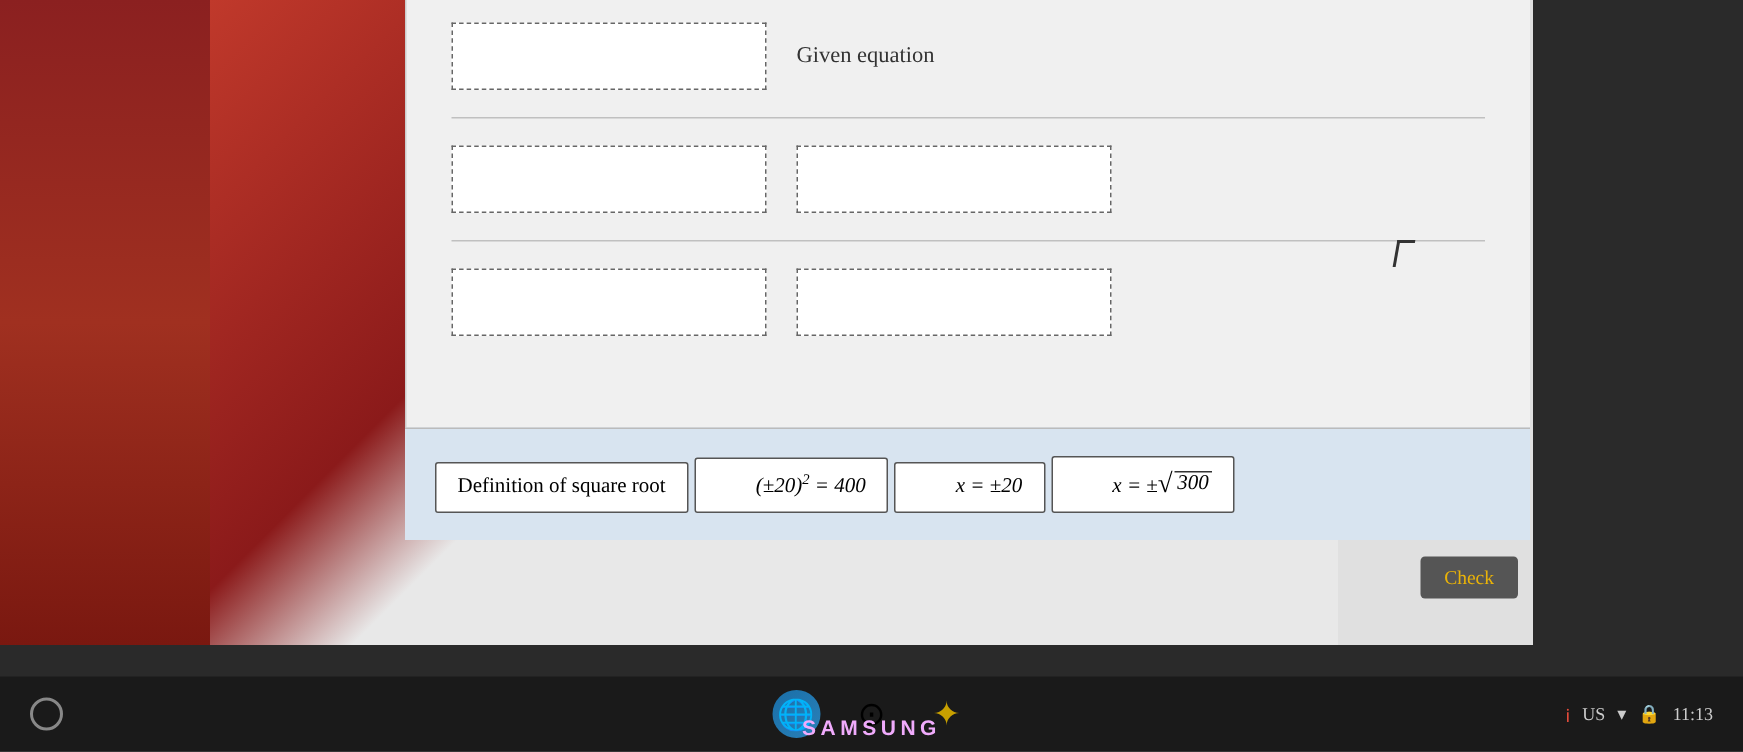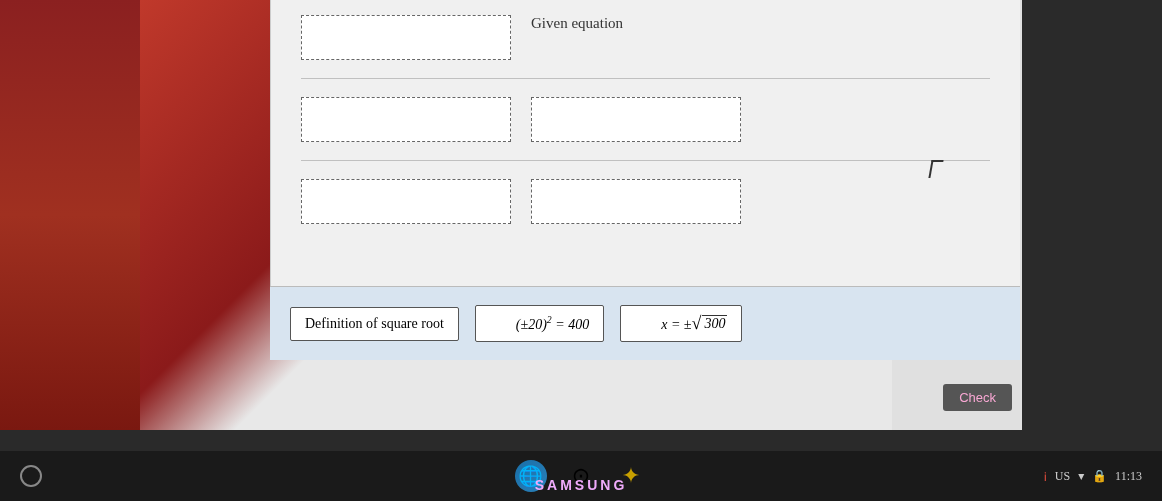--- a/index.html
+++ b/index.html
@@ -52,20 +52,21 @@
       border-left: 1px solid #ccc;
     }
 
     
     .worksheet-section {
       padding: 15px 30px;
     }
 
     .worksheet-row {
       display: flex;
+      align-items: center;
       margin-bottom: 18px;
       gap: 20px;
     }
 
     .dashed-box {
       border: 1.5px dashed #666;
       width: 210px;
       height: 45px;
       background: white;
     }
@@ -86,22 +87,22 @@
 
     
     .options-panel {
       position: absolute;
       bottom: 70px;
       left: 130px;
       width: 750px;
       background: #d8e4f0;
       padding: 18px 20px;
       display: flex;
-      align-items: center;
-      gap: 16px;
+      align-items: flex-end;
+      gap: 4px;
       border-top: 1px solid #bbb;
     }
 
     .option-button {
       border: 1.5px solid #555;
       background: white;
       padding: 8px 14px;
       font-size: 14px;
       font-family: Georgia, 'Times New Roman', serif;
       cursor: pointer;
@@ -110,29 +111,30 @@
     }
 
     .option-button.math {
       font-style: italic;
       padding-left: 40px;
     }
 
     
     .check-btn {
       position: absolute;
-      bottom: 19px;
+      bottom: 31px;
       right: 10px;
       background: #555;
-      color: #f9a8d4;
+      color: #eab308;
       padding: 6px 16px;
       font-size: 13px;
       border: none;
       cursor: pointer;
       border-radius: 3px;
+      font-family: Liberation Serif, serif;
     }
 
     
     .taskbar {
       position: absolute;
       bottom: 0;
       left: 0;
       width: 1162px;
       height: 50px;
       background: #1a1a1a;
@@ -296,20 +298,23 @@
 
     <div class="options-panel">
 
       <button class="option-button">Definition of square root</button>
 
       <button class="option-button math">
         <span>(±20)<sup>2</sup> = 400</span>
       </button>
 
 
+      <button class="option-button math">
+        <span><i>x</i> = ±20</span>
+      </button>
 
       <button class="option-button math">
         <span>
           <i>x</i> = ±<span class="sqrt-wrapper">
               <span class="radical-sign">√</span>
               <span class="radical-content">300</span>
             </span>
         </span>
       </button>
 

